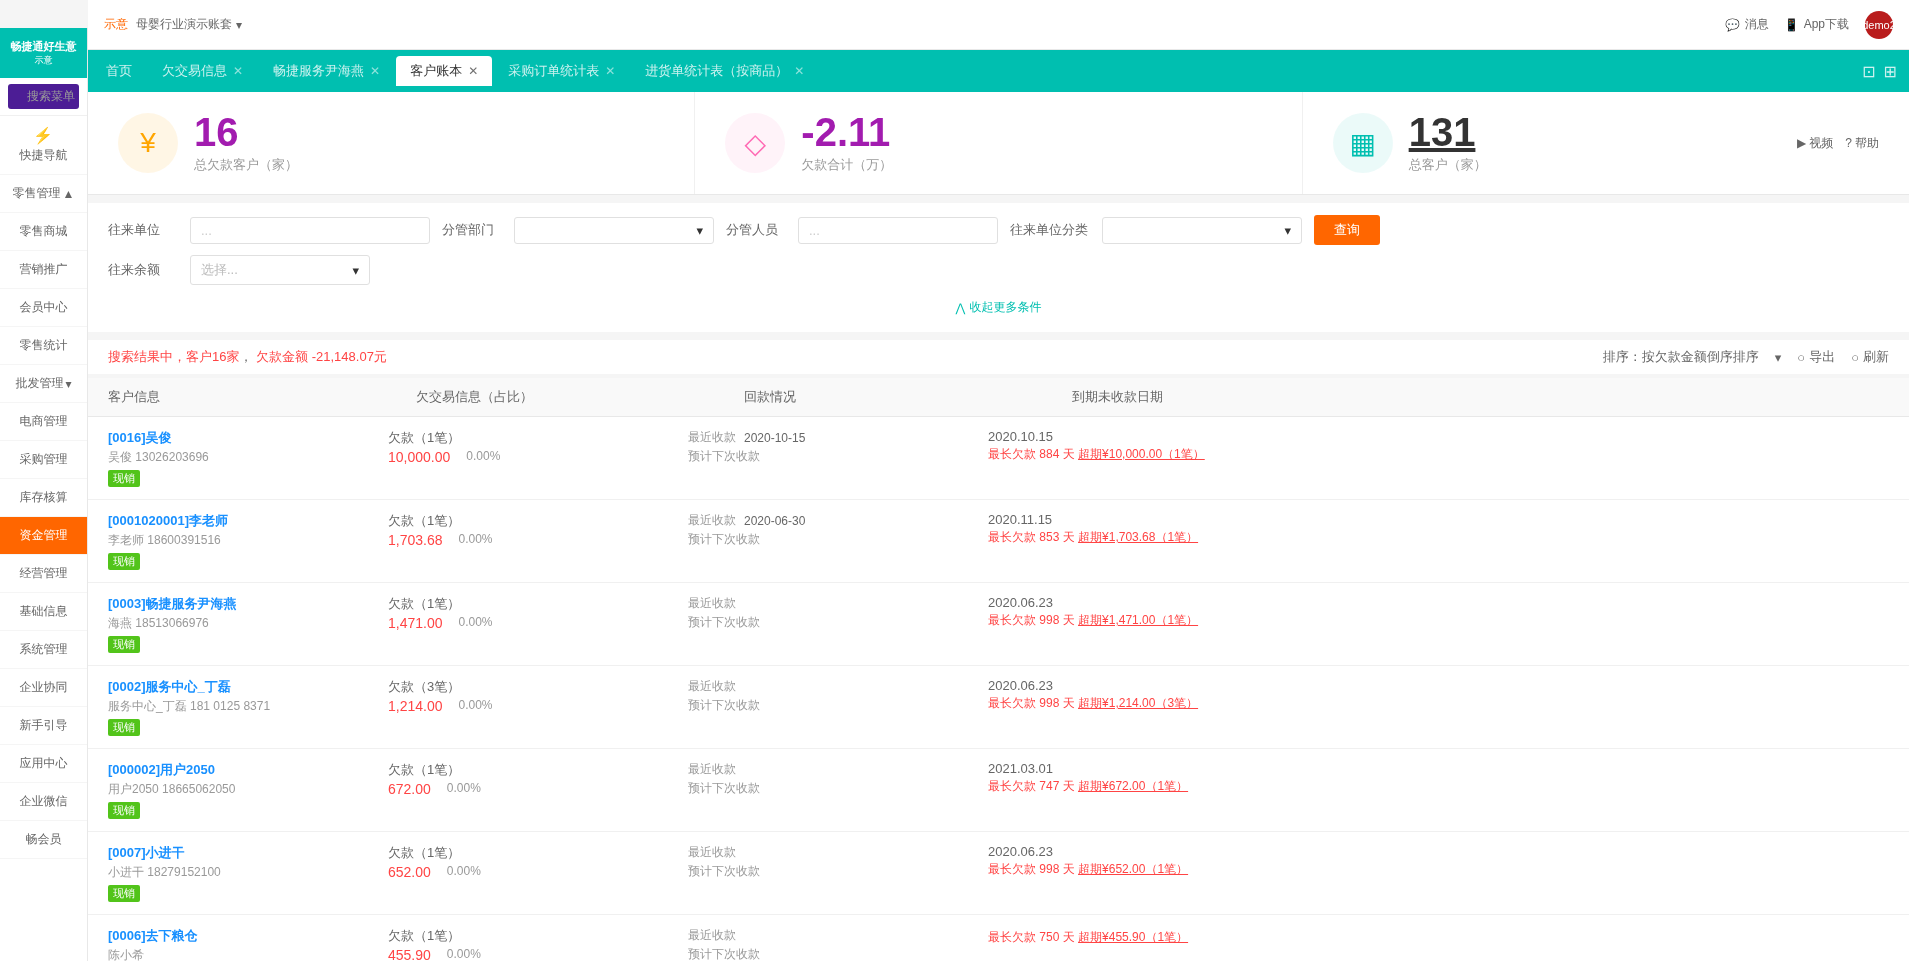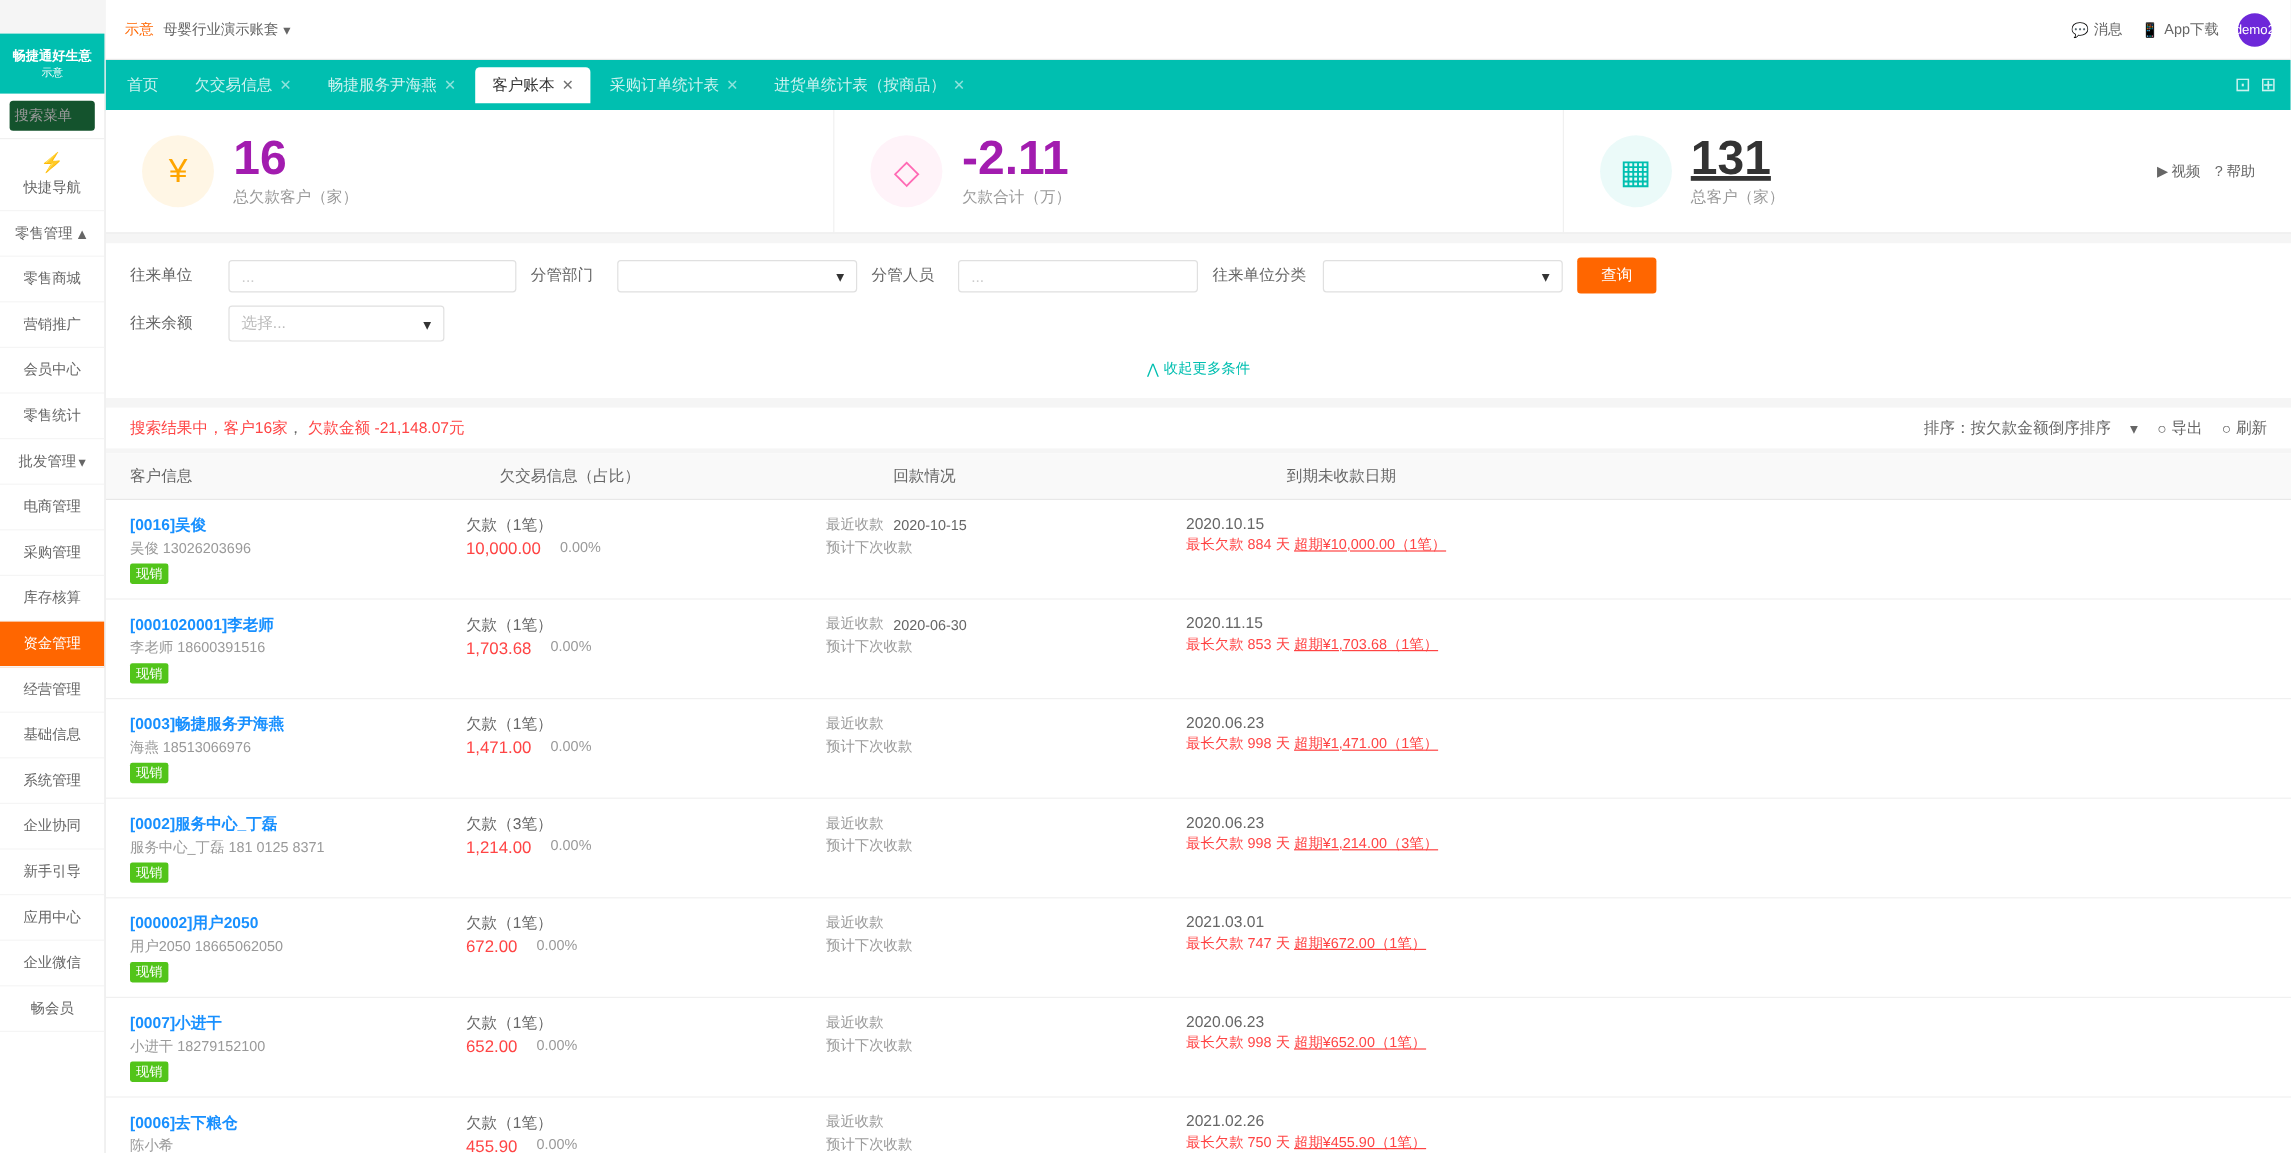--- a/index.html
+++ b/index.html
@@ -4,38 +4,38 @@
   <style>
     * { box-sizing: border-box; margin: 0; padding: 0; }
     body { font-family: 'Microsoft YaHei', Arial, sans-serif; font-size: 13px; background: #f5f5f5; color: #333; display: flex; height: 961px; overflow: hidden; }
 
     
     .sidebar { width: 88px; background: #fff; border-right: 1px solid #e8e8e8; display: flex; flex-direction: column; flex-shrink: 0; margin-top: 28px; }
     .sidebar-logo { background: #00bfb0; padding: 8px; display: flex; flex-direction: column; align-items: center; justify-content: center; height: 50px; }
     .sidebar-logo-text { color: #fff; font-size: 11px; font-weight: bold; }
     .sidebar-logo-sub { color: #fff; font-size: 9px; }
     .sidebar-search { padding: 6px 8px; border-bottom: 1px solid #f0f0f0; }
-    .sidebar-search-btn { width: 100%; background: #14532d; border: none; border-radius: 3px; padding: 4px; font-size: 12px; color: #999; cursor: pointer; text-align: left; }
+    .sidebar-search-btn { width: 100%; background: #4c1d95; border: none; border-radius: 3px; padding: 4px; font-size: 12px; color: #999; cursor: pointer; text-align: right; }
     .sidebar-nav { flex: 1; overflow-y: auto; }
     .sidebar-item { padding: 10px 8px; text-align: center; cursor: pointer; font-size: 12px; color: #666; border-bottom: 1px solid #f5f5f5; }
     .sidebar-item.active { background: #ff6600; color: #fff; }
     .sidebar-item .item-icon { font-size: 16px; margin-bottom: 2px; }
     .sidebar-item-with-arrow { display: flex; align-items: center; justify-content: center; gap: 2px; }
 
     
     .main { flex: 1; display: flex; flex-direction: column; overflow: hidden; }
 
     
     .topbar { background: #fff; height: 50px; display: flex; align-items: center; justify-content: space-between; padding: 0 16px; border-bottom: 1px solid #e8e8e8; flex-shrink: 0; }
     .topbar-left { display: flex; align-items: center; gap: 8px; }
     .topbar-brand { color: #ff6600; font-size: 12px; }
     .topbar-dropdown { font-size: 12px; color: #666; display: flex; align-items: center; gap: 4px; }
     .topbar-right { display: flex; align-items: center; gap: 16px; }
     .topbar-icon-btn { display: flex; align-items: center; gap: 4px; font-size: 12px; color: #666; cursor: pointer; }
-    .topbar-avatar { width: 28px; height: 28px; border-radius: 50%; background: #6d28d9; display: flex; align-items: center; justify-content: center; color: #fff; font-size: 11px; }
+    .topbar-avatar { width: 28px; height: 28px; border-radius: 50%; background: #b91c1c; display: flex; align-items: center; justify-content: center; color: #fff; font-size: 11px; }
 
     
     .tabs { background: #00bfb0; display: flex; align-items: center; height: 42px; flex-shrink: 0; padding: 0 4px; gap: 2px; }
     .tab { padding: 6px 14px; color: rgba(255,255,255,0.8); font-size: 13px; cursor: pointer; border-radius: 4px 4px 0 0; display: flex; align-items: center; gap: 6px; white-space: nowrap; }
     .tab.active { background: #fff; color: #333; border-radius: 4px 4px 0 0; }
     .tab-close { font-size: 12px; color: inherit; opacity: 0.7; }
     .tabs-spacer { flex: 1; }
     .tab-window-btns { display: flex; gap: 8px; padding-right: 8px; }
     .tab-win-btn { color: rgba(255,255,255,0.8); font-size: 16px; cursor: pointer; }
 
@@ -511,21 +511,20 @@
       </div>
     </div>
     <div class="col-recovery">
       <div class="recovery-row">
         <span class="recovery-label">最近收款</span>
         <span class="recovery-date"></span>
       </div>
       <div class="recovery-next">预计下次收款</div>
     </div>
     <div class="col-due">
-      <div class="due-date">2021.02.26</div>
       <div class="overdue-text">
         最长欠款 750 天 <a class="overdue-link">超期¥455.90（1笔）</a>
       </div>
     </div>
   </div>
         </div>
     </div>
   </div>
 </div>
 

